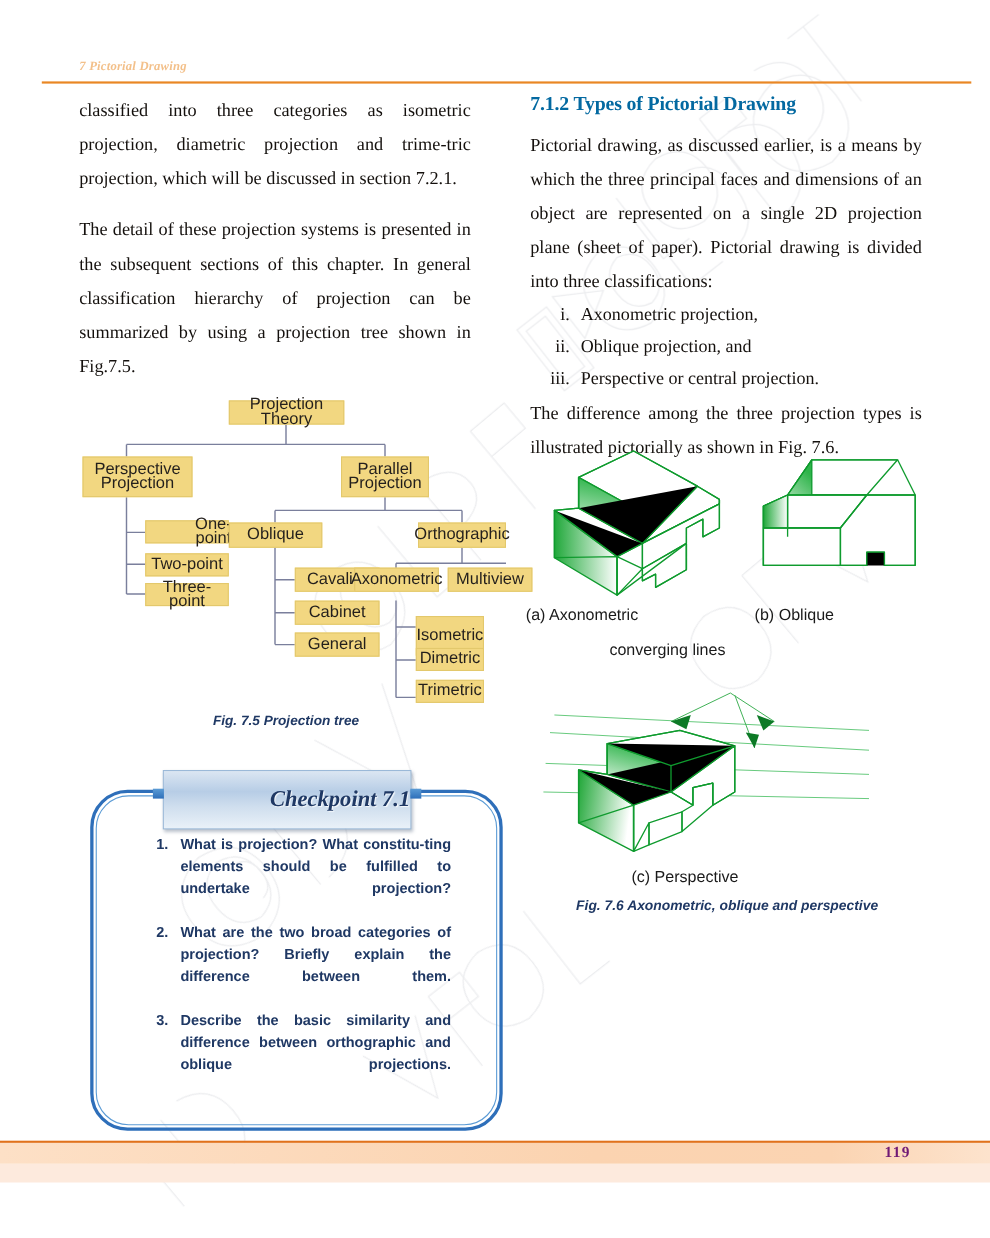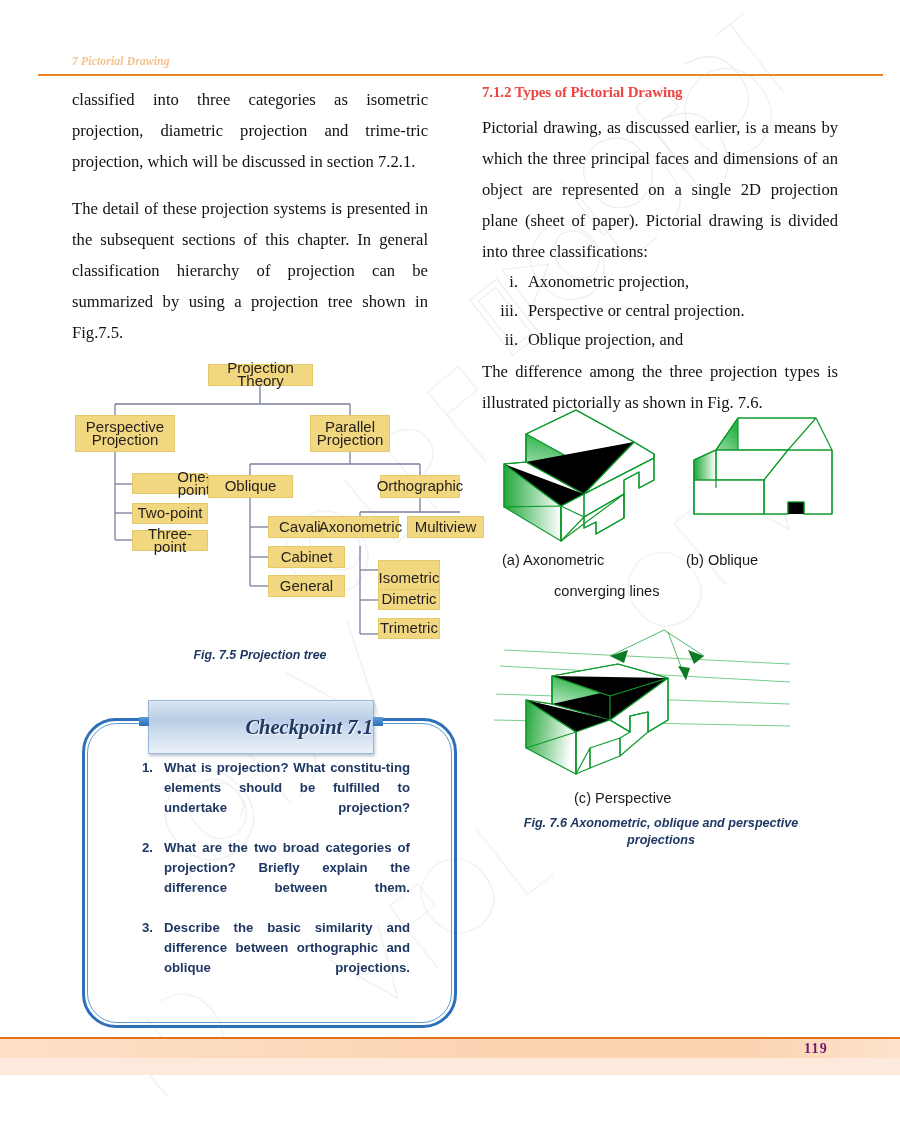--- a/index.html
+++ b/index.html
@@ -75,22 +75,22 @@
     color:#14100d;
     text-align:justify;
     text-justify:inter-word;
     hyphens:none;
   }
 
   h2.section-title {
     margin:0 0 11px 0;
     font-family:"Liberation Serif", serif;
     font-weight:bold;
-    font-size:15px;
-    color:#ef4444;
+    font-size:18px;
+    color:#0369a1;
     letter-spacing:-.15px;
   }
 
   ol.roman {
     margin:0 0 0 0; padding:0;
     list-style:none;
   }
   ol.roman li {
     display:flex;
     font-family:"Liberation Serif", serif;
@@ -362,26 +362,26 @@
 
   <div class="col" id="col-right">
     <h2 class="section-title">7.1.2 Types of Pictorial Drawing</h2>
     <p class="body" style="margin-bottom:0;">Pictorial drawing, as discussed earlier, is a means by which the three principal faces and dimensions of an object are represented on a single 2D projection plane (sheet of paper). Pictorial drawing is divided into three classifications:</p>
     <ol class="roman">
       <li>
         <span class="num">i.</span>
         <span>Axonometric projection,</span>
       </li>
       <li>
+        <span class="num">ii.</span>
+        <span>Oblique projection, and</span>
+      </li>
+      <li>
         <span class="num">iii.</span>
         <span>Perspective or central projection.</span>
-      </li>
-      <li>
-        <span class="num">ii.</span>
-        <span>Oblique projection, and</span>
       </li>
     </ol>
     <p class="body" style="margin-top:2px;">The difference among the three projection types is illustrated pictorially as shown in Fig. 7.6.</p>
   </div>
 
   <div id="fig76">
 
     <svg width="190" height="150" viewBox="0 0 190 150" style="position:absolute; left:6px; top:2px;">
       <defs>
         <linearGradient id="gA1" x1="0" y1="0" x2="1" y2="0">
@@ -419,21 +419,21 @@
         <path d="M42 60 L100 92 L150 40"></path>
         <path d="M100 92 L100 115"></path>
         <path d="M100 92 L170 56"></path>
         <path d="M170 52 L170 56"></path>
         <path d="M20 62 L77 104 L100 92"></path>
         <path d="M77 104 L77 139"></path>
         <path d="M140 92 L140 116"></path>
         <path d="M140 92 L100 115"></path>
       </g>
     </svg>
-    <div class="f76-label" style="left:24px; top:152px;">(a) Axonometric</div>
+    <div class="f76-label" style="left:0; top:152px;">(a) Axonometric</div>
 
     <svg width="170" height="150" viewBox="0 0 170 150" style="position:absolute; left:198px; top:2px;">
       <defs>
         <linearGradient id="gB1" x1="0" y1="0" x2="1" y2="0">
           <stop offset="0" stop-color="#20a83a"></stop>
             <stop offset="1" stop-color="#ffffff"></stop>
         </linearGradient>
         <linearGradient id="gB2" x1="0" y1="1" x2="0.3" y2="0">
           <stop offset="0" stop-color="#ffffff"></stop>
             <stop offset="1" stop-color="#2eb44a"></stop>
@@ -526,21 +526,20 @@
         <path d="M62 68 L120 88 L178 70"></path>
         <path d="M36 92 L86 124 L120 112"></path>
         <path d="M86 124 L86 166"></path>
         <path d="M140 124 L120 112"></path>
       </g>
     </svg>
     <div class="f76-label" style="left:96px; top:390px;">(c) Perspective</div>
 
     <div id="fig76-caption" style="top:415px;">
       <span>Fig. 7.6 Axonometric, oblique and perspective</span>
-      <span class="l2">projections</span>
     </div>
   </div>
 
   <div id="footer-rule"></div>
   <div id="footer-band1"></div>
   <div id="footer-band2"></div>
   <div id="page-number">119</div>
 </div>
 
 </body></html>

